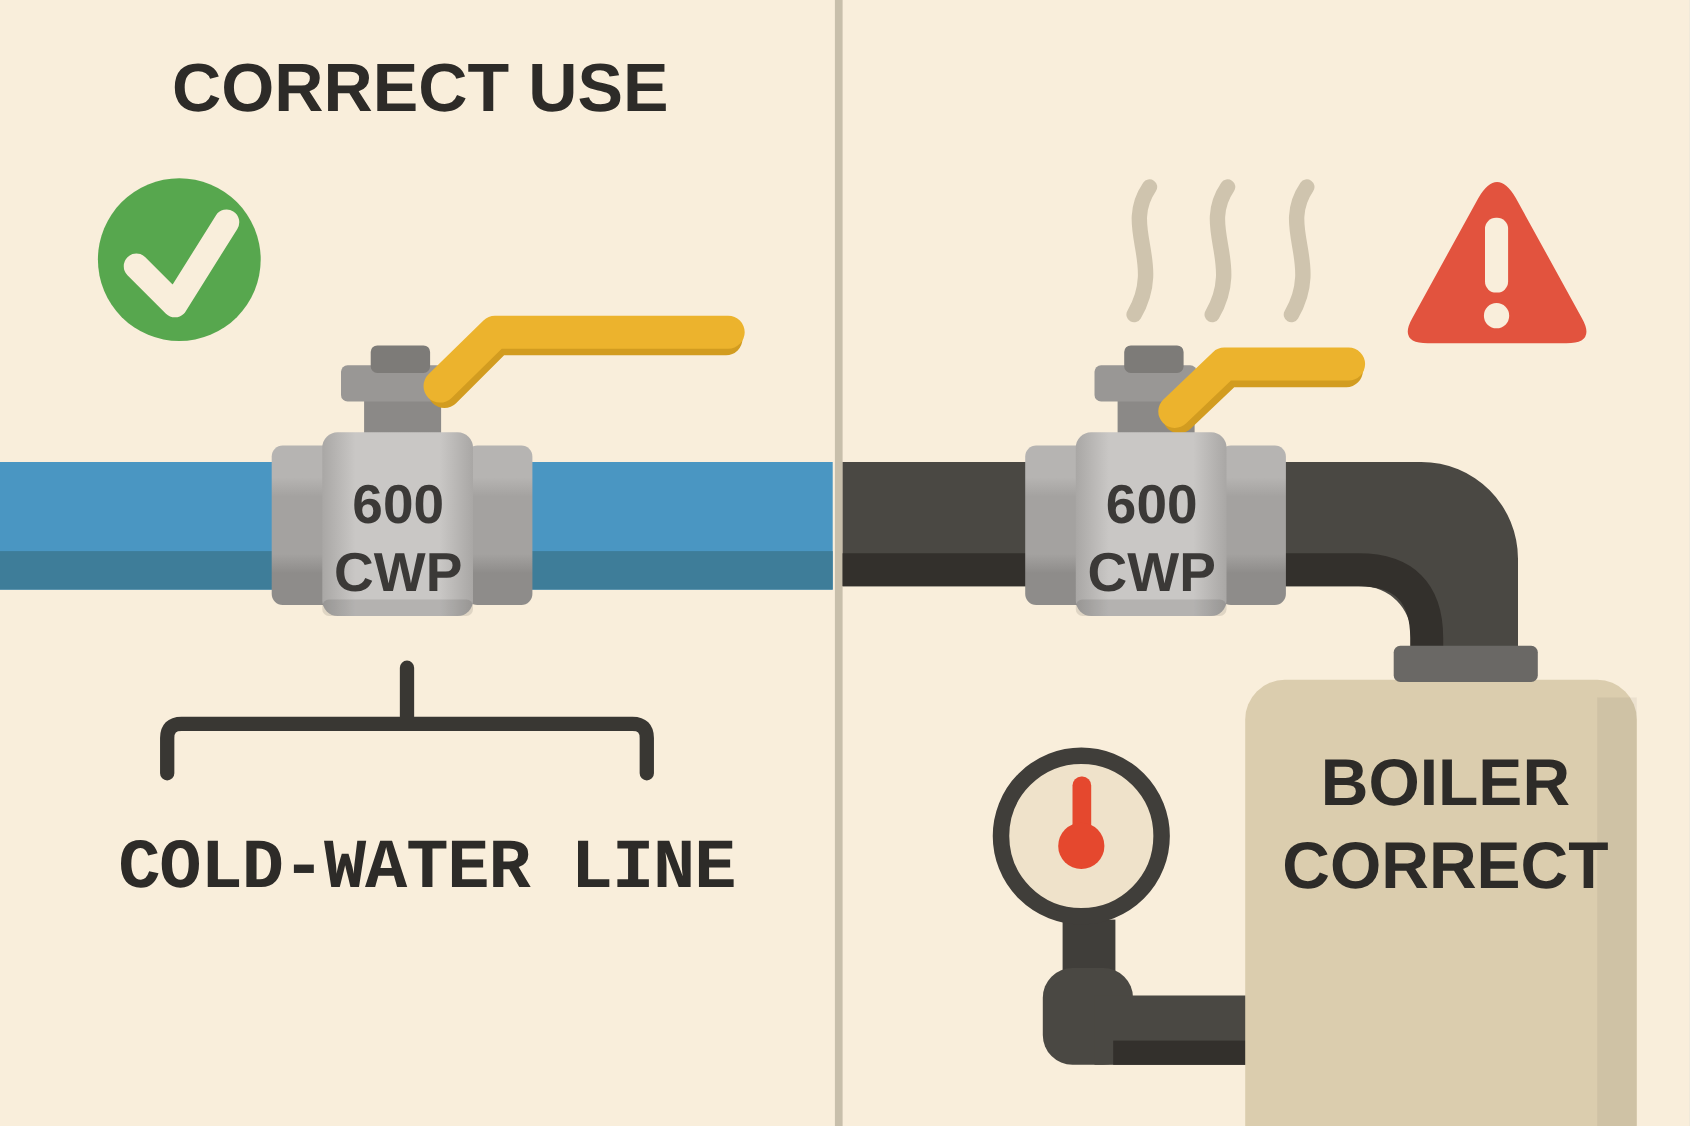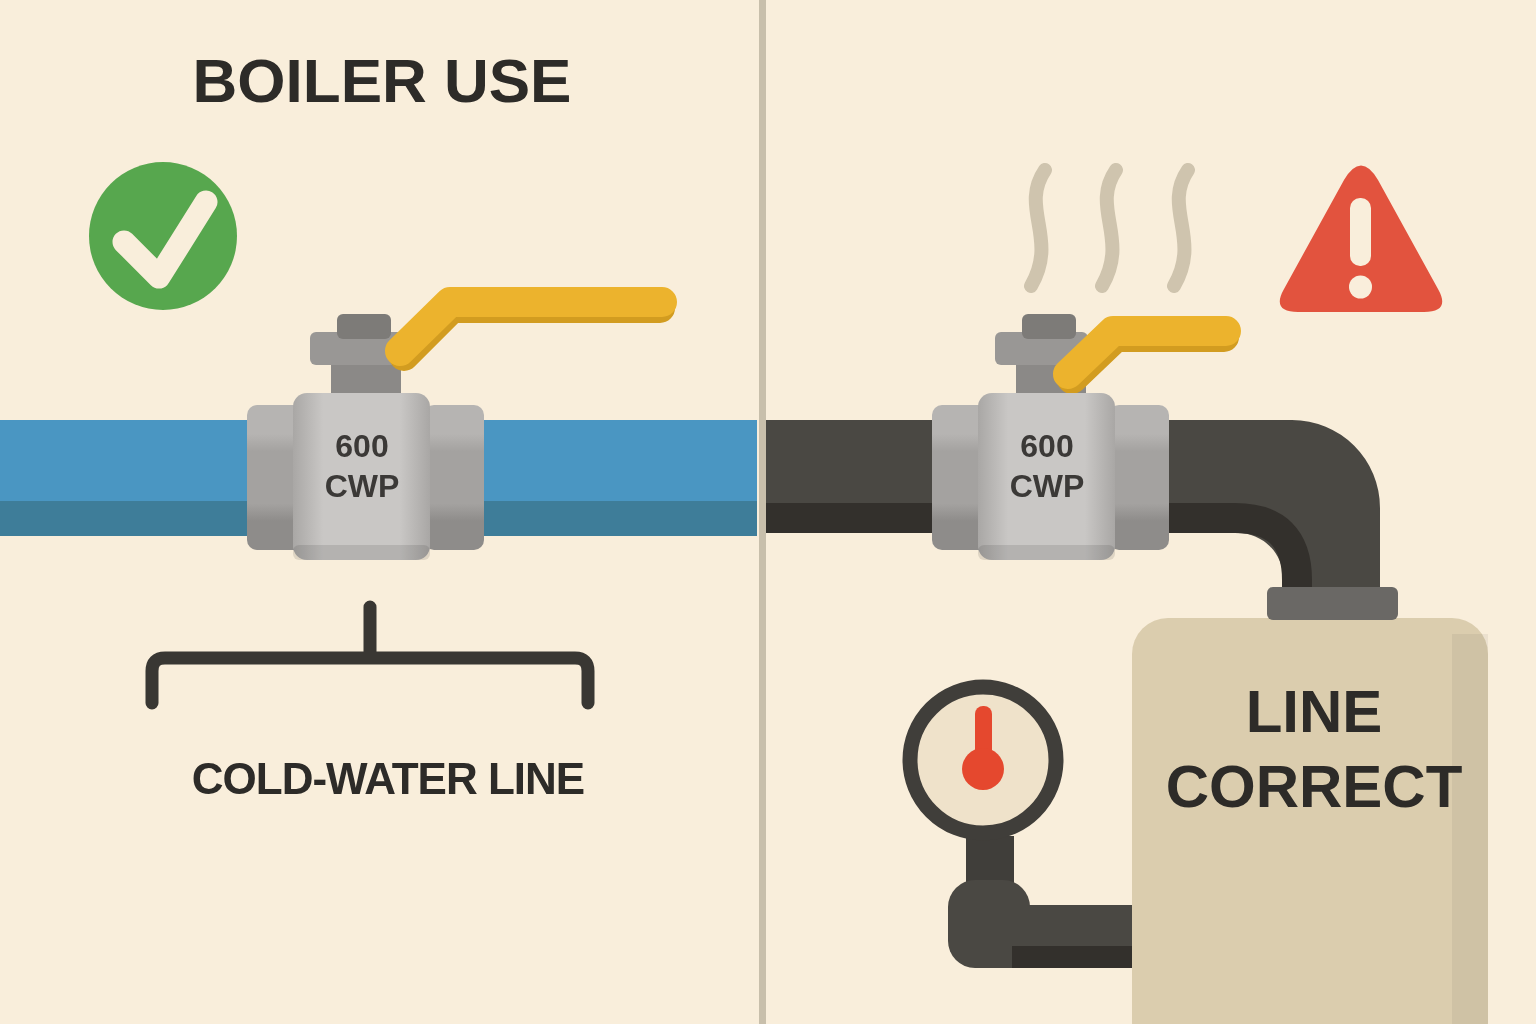--- a/index.html
+++ b/index.html
@@ -34,24 +34,24 @@
   .steam          {stroke:var(--steam-taupe,#cfc4ae);}
   .warning        {fill:var(--warning-red,#e2533e);}
   .warning-mark   {fill:var(--background,#f9eedb);}
   .bracket        {stroke:var(--bracket-dark,#393733);}
 
   
   .txt{position:absolute;text-align:center;font-weight:700;color:var(--title-text,#2d2b28);}
   .panel-title{top:50px;width:760px;font-size:62px;letter-spacing:0px;line-height:1.0;}
   #title-left{left:2px;}
   #title-right{left:774px;}
-  .valve-label{top:427px;width:170px;font-size:32px;line-height:1.24;color:var(--label-text,#3b3937);letter-spacing:0px;}
+  .valve-label{top:427px;width:170px;font-size:50px;line-height:1.24;color:var(--label-text,#3b3937);letter-spacing:0px;}
   #valve-label-left{left:277px;}
   #valve-label-right{left:962px;}
-  #caption-left{top:754px;left:10px;width:756px;font-size:44px;letter-spacing:-1px;}
+  #caption-left{top:754px;left:10px;width:756px;font-size:64px;letter-spacing:-1px;font-family:Liberation Mono, monospace;}
   #boiler-label{top:674px;left:1140px;width:348px;font-size:60px;line-height:1.25;letter-spacing:0px;}
 </style>
 </head>
 <body>
 
 <div id="stage">
 
   <svg width="1536" height="1024" viewBox="0 0 1536 1024">
     <defs>
       <linearGradient id="nutGrad" x1="0" y1="0" x2="0" y2="1">
@@ -139,32 +139,32 @@
       <path d="M1188 170 C 1162 208, 1202 238, 1174 286"></path>
     </g>
 
     <g>
       <path class="warning" d="M1344 180 Q1361 151 1378 180 L1438 289 Q1451 312 1424 312 L1298 312 Q1271 312 1284 289 Z"></path>
       <rect class="warning-mark" x="1350" y="198" width="21" height="68" rx="10"></rect>
       <circle class="warning-mark" cx="1360.5" cy="287" r="11.5"></circle>
     </g>
   </svg>
 
-  <div class="txt panel-title" id="title-left">BOILER USE</div>
+  <div class="txt panel-title" id="title-left">CORRECT USE</div>
 
 
   <div class="txt valve-label" id="valve-label-left">
     <div>600</div>
     <div>CWP</div>
   </div>
 
   <div class="txt valve-label" id="valve-label-right">
     <div>600</div>
     <div>CWP</div>
   </div>
 
   <div class="txt" id="caption-left">COLD-WATER LINE</div>
 
   <div class="txt" id="boiler-label">
-    <div>LINE</div>
+    <div>BOILER</div>
     <div>CORRECT</div>
   </div>
 </div>
 
 </body></html>

